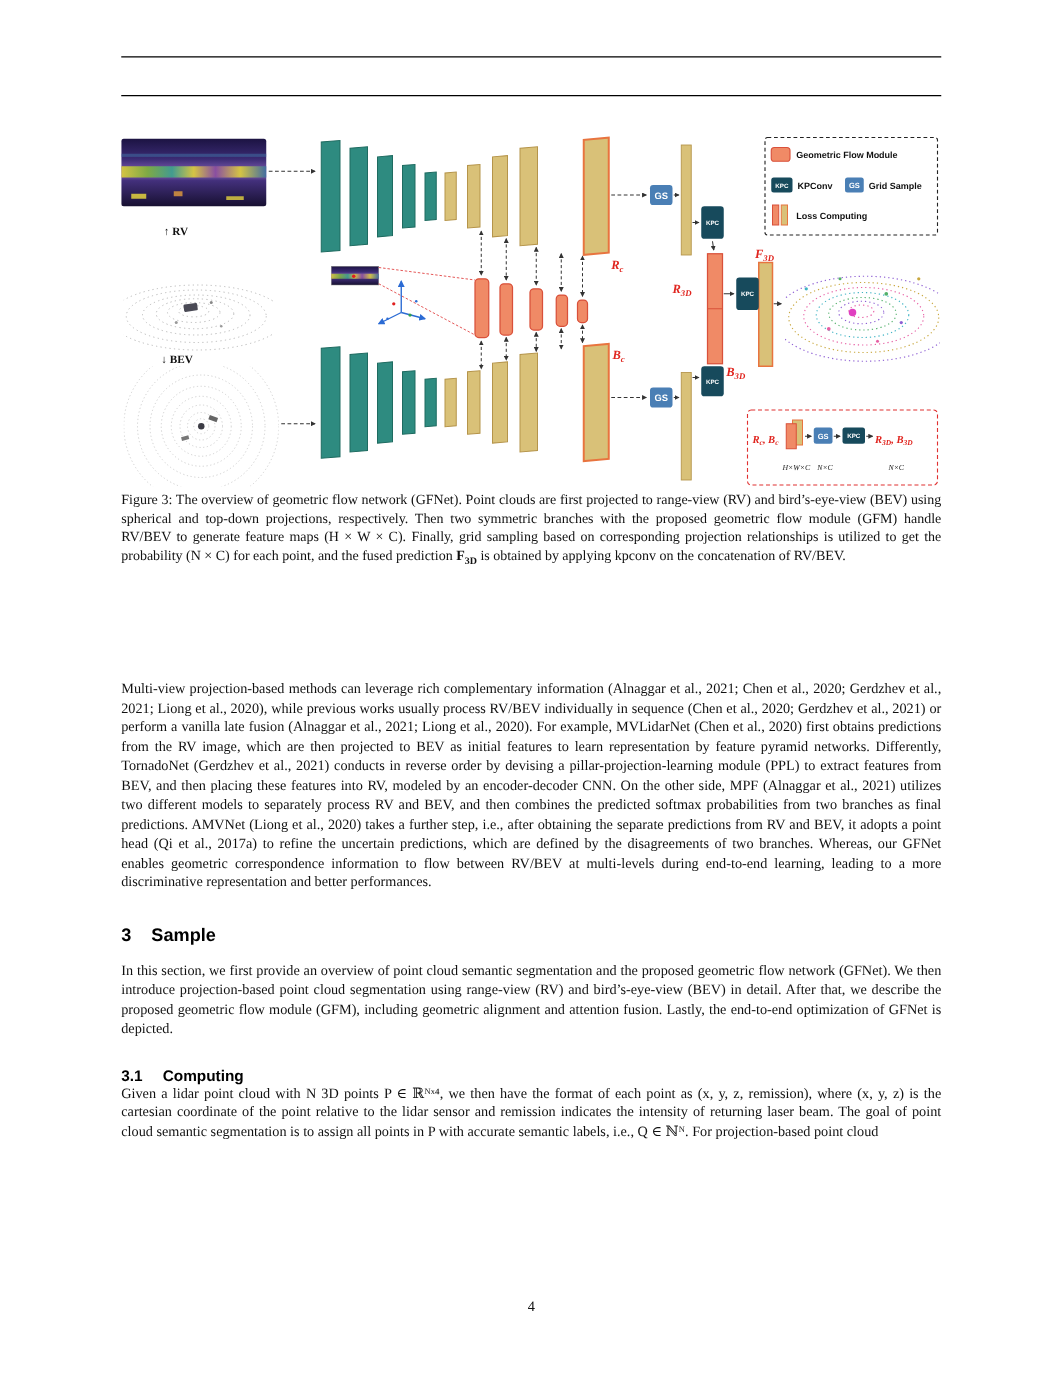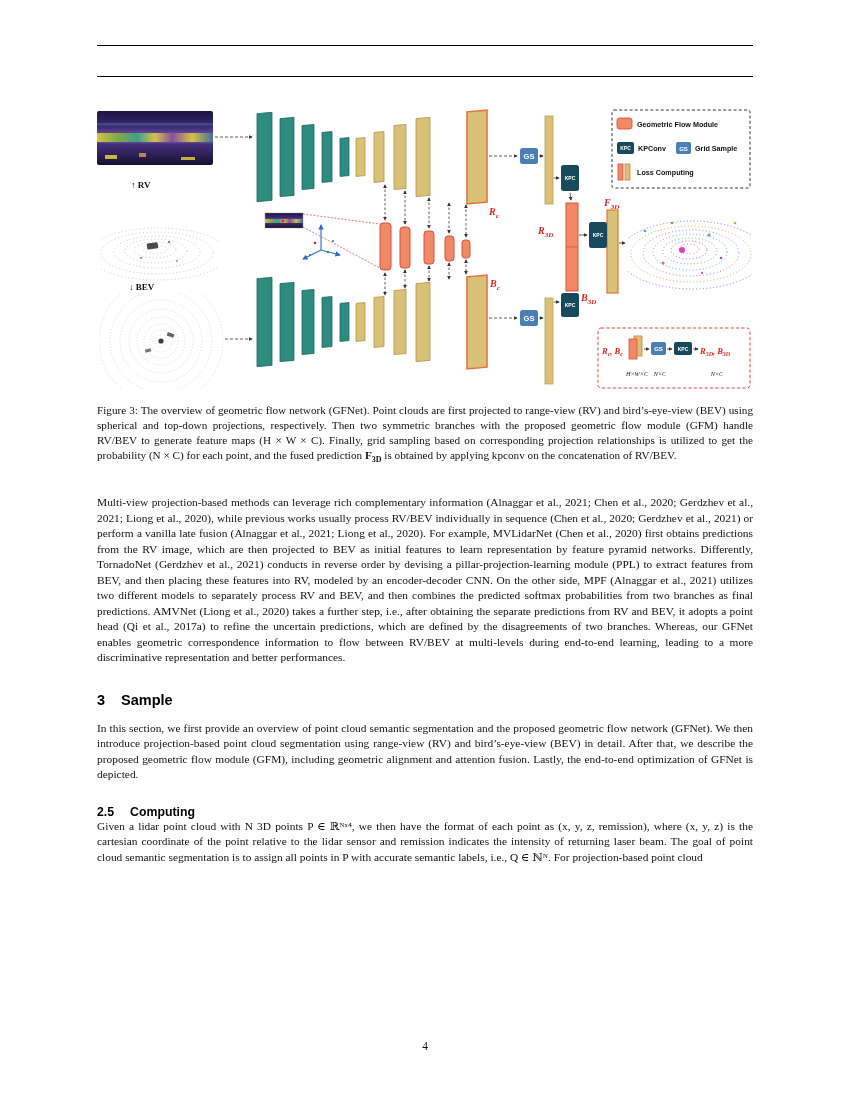--- a/index.html
+++ b/index.html
@@ -2,25 +2,25 @@
 <html><head>
 <meta charset="utf-8">
 <style>
   html,body{margin:0;padding:0;background:#fff;}
   body{width:850px;height:1100px;font-family:"Liberation Serif","DejaVu Serif",serif;color:#111;}
   .page{position:relative;width:850px;height:1100px;background:#fff;overflow:hidden;}
   .rule{position:absolute;left:97px;width:656px;height:1px;background:#000;}
   .content{position:absolute;left:97px;top:103px;width:656px;}
   figure{margin:0;padding:0;}
   .fig-svg{display:block;}
-  .caption{margin-top:10px;font-size:11.2px;line-height:15px;text-align:justify;}
+  .caption{font-size:11.2px;line-height:15px;text-align:justify;}
   .caption .mbf{font-weight:bold;}
   .caption sub{font-size:8px;}
   .body-para{margin:0;font-size:11.4px;line-height:15.5px;text-align:justify;}
-  .body-para.first{margin-top:28px;}
+  .body-para.first{margin-top:88px;}
   .sec-h{margin:26px 0 0 0;font-family:"Liberation Sans","DejaVu Sans",sans-serif;font-size:14.5px;font-weight:bold;color:#000;}
   .subsec-h{margin:22px 0 0 0;font-family:"Liberation Sans","DejaVu Sans",sans-serif;font-size:12.3px;font-weight:bold;color:#000;}
   .sec-num{margin-right:16px;}
   .sec-h + .body-para{margin-top:13px;}
   .subsec-h + .body-para{}
   .page-number{position:absolute;top:1040px;left:0;width:850px;text-align:center;font-size:11.5px;}
   
   .tag{font:bold 9px "Liberation Serif","DejaVu Serif",serif;fill:#111;}
   .mlabel{font:italic bold 10px "Liberation Serif","DejaVu Serif",serif;}
   .redlabel-sm{font:italic bold 8.5px "Liberation Serif","DejaVu Serif",serif;}
@@ -295,19 +295,19 @@
 
       <figcaption class="caption"><span>Figure 3: The overview of geometric flow network (GFNet). Point clouds are first projected to range-view (RV) and bird’s-eye-view (BEV) using spherical and top-down projections, respectively. Then two symmetric branches with the proposed geometric flow module (GFM) handle RV/BEV to generate feature maps (H × W × C). Finally, grid sampling based on corresponding projection relationships is utilized to get the probability (N × C) for each point, and the fused prediction </span><b class="mbf"><span>F</span><sub>3D</sub></b><span> is obtained by applying kpconv on the concatenation of RV/BEV.</span></figcaption>
     </figure>
 
     <p class="body-para first">Multi-view projection-based methods can leverage rich complementary information (Alnaggar et al., 2021; Chen et al., 2020; Gerdzhev et al., 2021; Liong et al., 2020), while previous works usually process RV/BEV individually in sequence (Chen et al., 2020; Gerdzhev et al., 2021) or perform a vanilla late fusion (Alnaggar et al., 2021; Liong et al., 2020). For example, MVLidarNet (Chen et al., 2020) first obtains predictions from the RV image, which are then projected to BEV as initial features to learn representation by feature pyramid networks. Differently, TornadoNet (Gerdzhev et al., 2021) conducts in reverse order by devising a pillar-projection-learning module (PPL) to extract features from BEV, and then placing these features into RV, modeled by an encoder-decoder CNN. On the other side, MPF (Alnaggar et al., 2021) utilizes two different models to separately process RV and BEV, and then combines the predicted softmax probabilities from two branches as final predictions. AMVNet (Liong et al., 2020) takes a further step, i.e., after obtaining the separate predictions from RV and BEV, it adopts a point head (Qi et al., 2017a) to refine the uncertain predictions, which are defined by the disagreements of two branches. Whereas, our GFNet enables geometric correspondence information to flow between RV/BEV at multi-levels during end-to-end learning, leading to a more discriminative representation and better performances.</p>
 
     <h2 class="sec-h"><span class="sec-num">3</span><span>Sample</span></h2>
 
     <p class="body-para">In this section, we first provide an overview of point cloud semantic segmentation and the proposed geometric flow network (GFNet). We then introduce projection-based point cloud segmentation using range-view (RV) and bird’s-eye-view (BEV) in detail. After that, we describe the proposed geometric flow module (GFM), including geometric alignment and attention fusion. Lastly, the end-to-end optimization of GFNet is depicted.</p>
 
-    <h3 class="subsec-h"><span class="sec-num">2.5</span><span>Computing</span></h3>
+    <h3 class="subsec-h"><span class="sec-num">3.1</span><span>Computing</span></h3>
 
     <p class="body-para">Given a lidar point cloud with N 3D points P ∈ ℝᴺˣ⁴, we then have the format of each point as (x, y, z, remission), where (x, y, z) is the cartesian coordinate of the point relative to the lidar sensor and remission indicates the intensity of returning laser beam. The goal of point cloud semantic segmentation is to assign all points in P with accurate semantic labels, i.e., Q ∈ ℕᴺ. For projection-based point cloud</p>
   </div>
 
   <div class="page-number">4</div>
 </div>
 
 </body></html>

